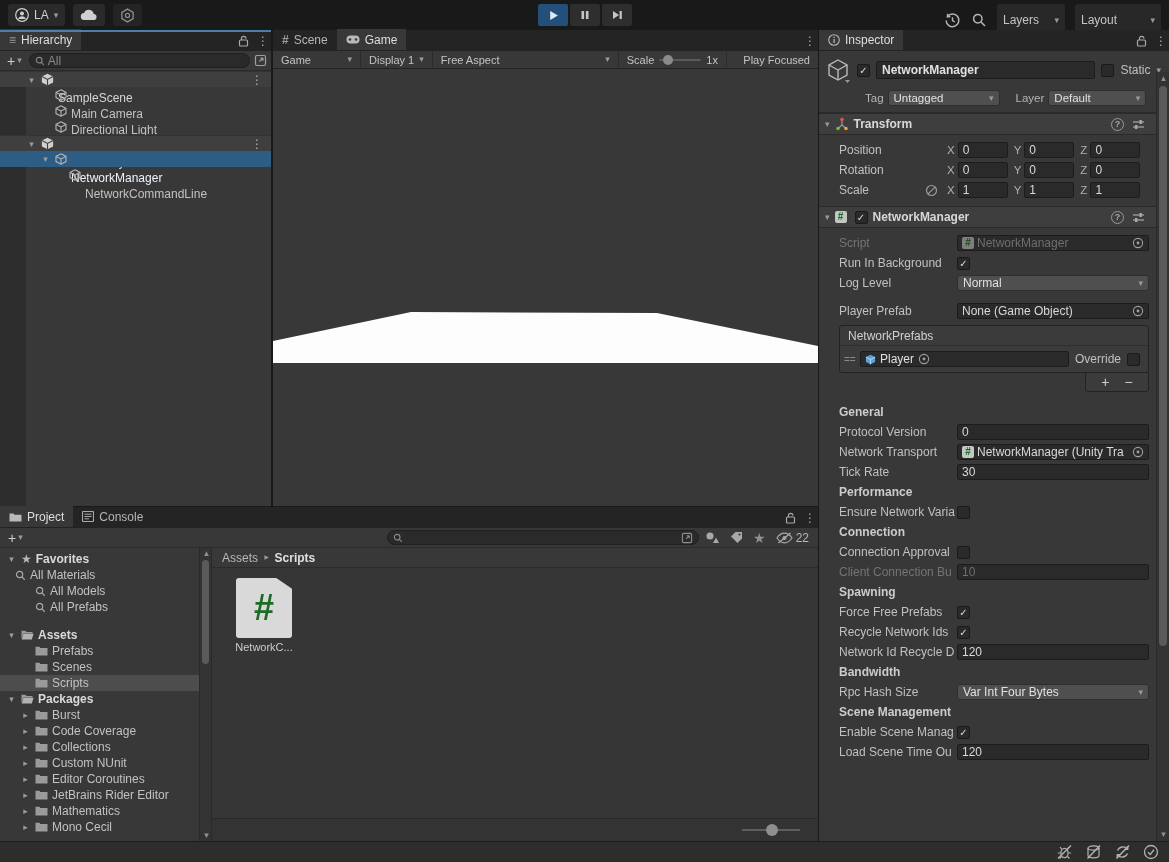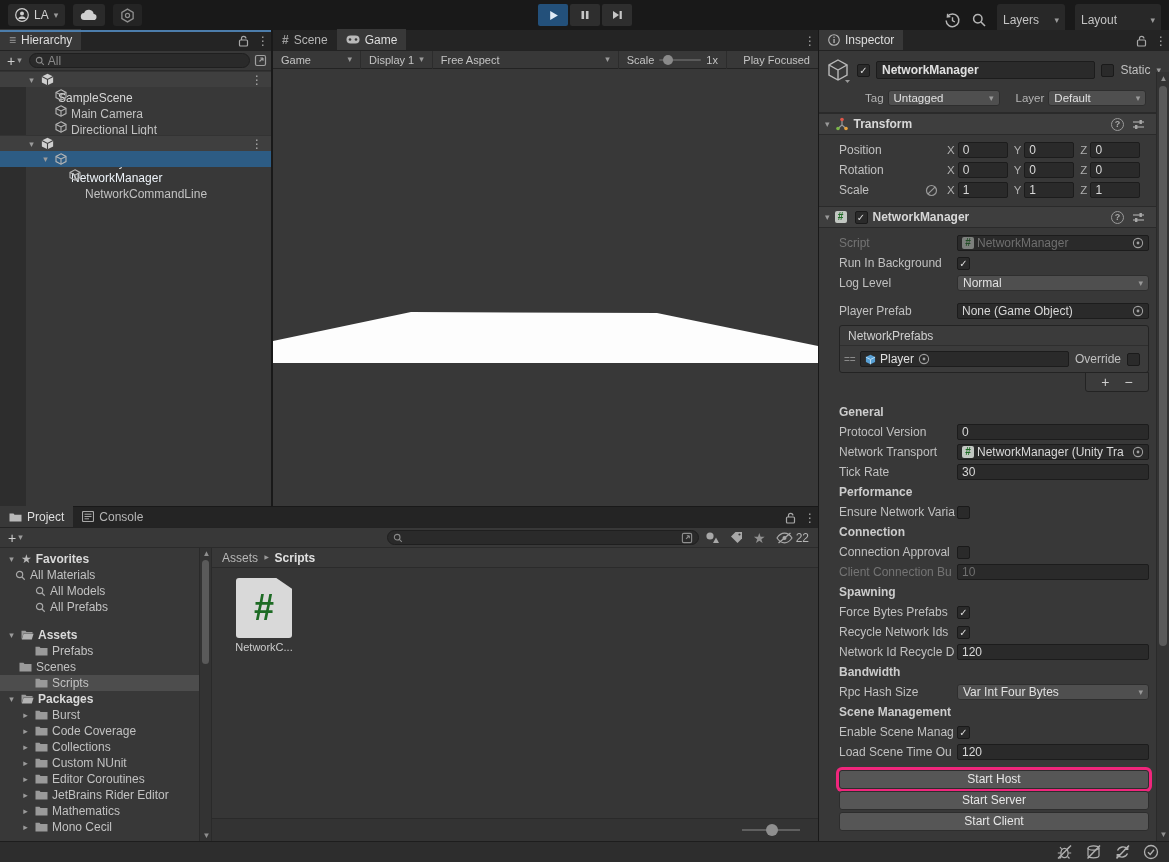--- a/index.html
+++ b/index.html
@@ -579,21 +579,21 @@
           <span class="checkbox"></span>
         </div>
         <div class="prop-row">
           <span class="prop-label dim">Client Connection Bu</span>
           <div class="prop-field dim">
             <span class="pf-text">10</span>
           </div>
         </div>
         <div class="section-row">Spawning</div>
         <div class="prop-row">
-          <span class="prop-label">Force Bytes Prefabs</span>
+          <span class="prop-label">Force Free Prefabs</span>
           <span class="checkbox checked"></span>
         </div>
         <div class="prop-row">
           <span class="prop-label">Recycle Network Ids</span>
           <span class="checkbox checked"></span>
         </div>
         <div class="prop-row">
           <span class="prop-label">Network Id Recycle D</span>
           <div class="prop-field">
             <span class="pf-text">120</span>
@@ -613,25 +613,20 @@
           <span class="checkbox checked"></span>
         </div>
         <div class="prop-row">
           <span class="prop-label">Load Scene Time Ou</span>
           <div class="prop-field">
             <span class="pf-text">120</span>
           </div>
         </div>
       </div>
 
-    <div class="comp-body" style="padding-top:2px">
-        <div class="net-btn highlight" style="box-shadow: rgb(240, 38, 124) 0px 0px 0px 3px;">Start Host</div>
-        <div class="net-btn">Start Server</div>
-        <div class="net-btn">Start Client</div>
-      </div>
 
     <div class="insp-scroll">
       <span class="scroll-arrow" style="top:2px">▲</span>
       <div class="thumb"></div>
       <span class="scroll-arrow" style="bottom:2px">▼</span>
     </div>
   </div>
 
   <div id="project" class="panel">
     <div class="tabbar">
@@ -745,21 +740,21 @@
           </div>
           <div class="p-row" style="padding-left: 20px;">
             <span class="arrow"></span>
             <span style="display: inline-flex; align-items: center; flex: 0 0 auto;">
               <svg width="13" height="10" viewBox="0 0 13 10">
                 <path d="M0.5 0.8 h4 l1 1.3 h7 v7.4 h-12 z" fill="#9a9a9a"></path>
               </svg>
             </span>
             <span class="lbl">Prefabs</span>
           </div>
-          <div class="p-row" style="padding-left: 4px;">
+          <div class="p-row" style="padding-left: 20px;">
             <span class="arrow"></span>
             <span style="display: inline-flex; align-items: center; flex: 0 0 auto;">
               <svg width="13" height="10" viewBox="0 0 13 10">
                 <path d="M0.5 0.8 h4 l1 1.3 h7 v7.4 h-12 z" fill="#9a9a9a"></path>
               </svg>
             </span>
             <span class="lbl">Scenes</span>
           </div>
           <div class="p-row selected" style="padding-left: 20px;">
             <span class="arrow"></span>

